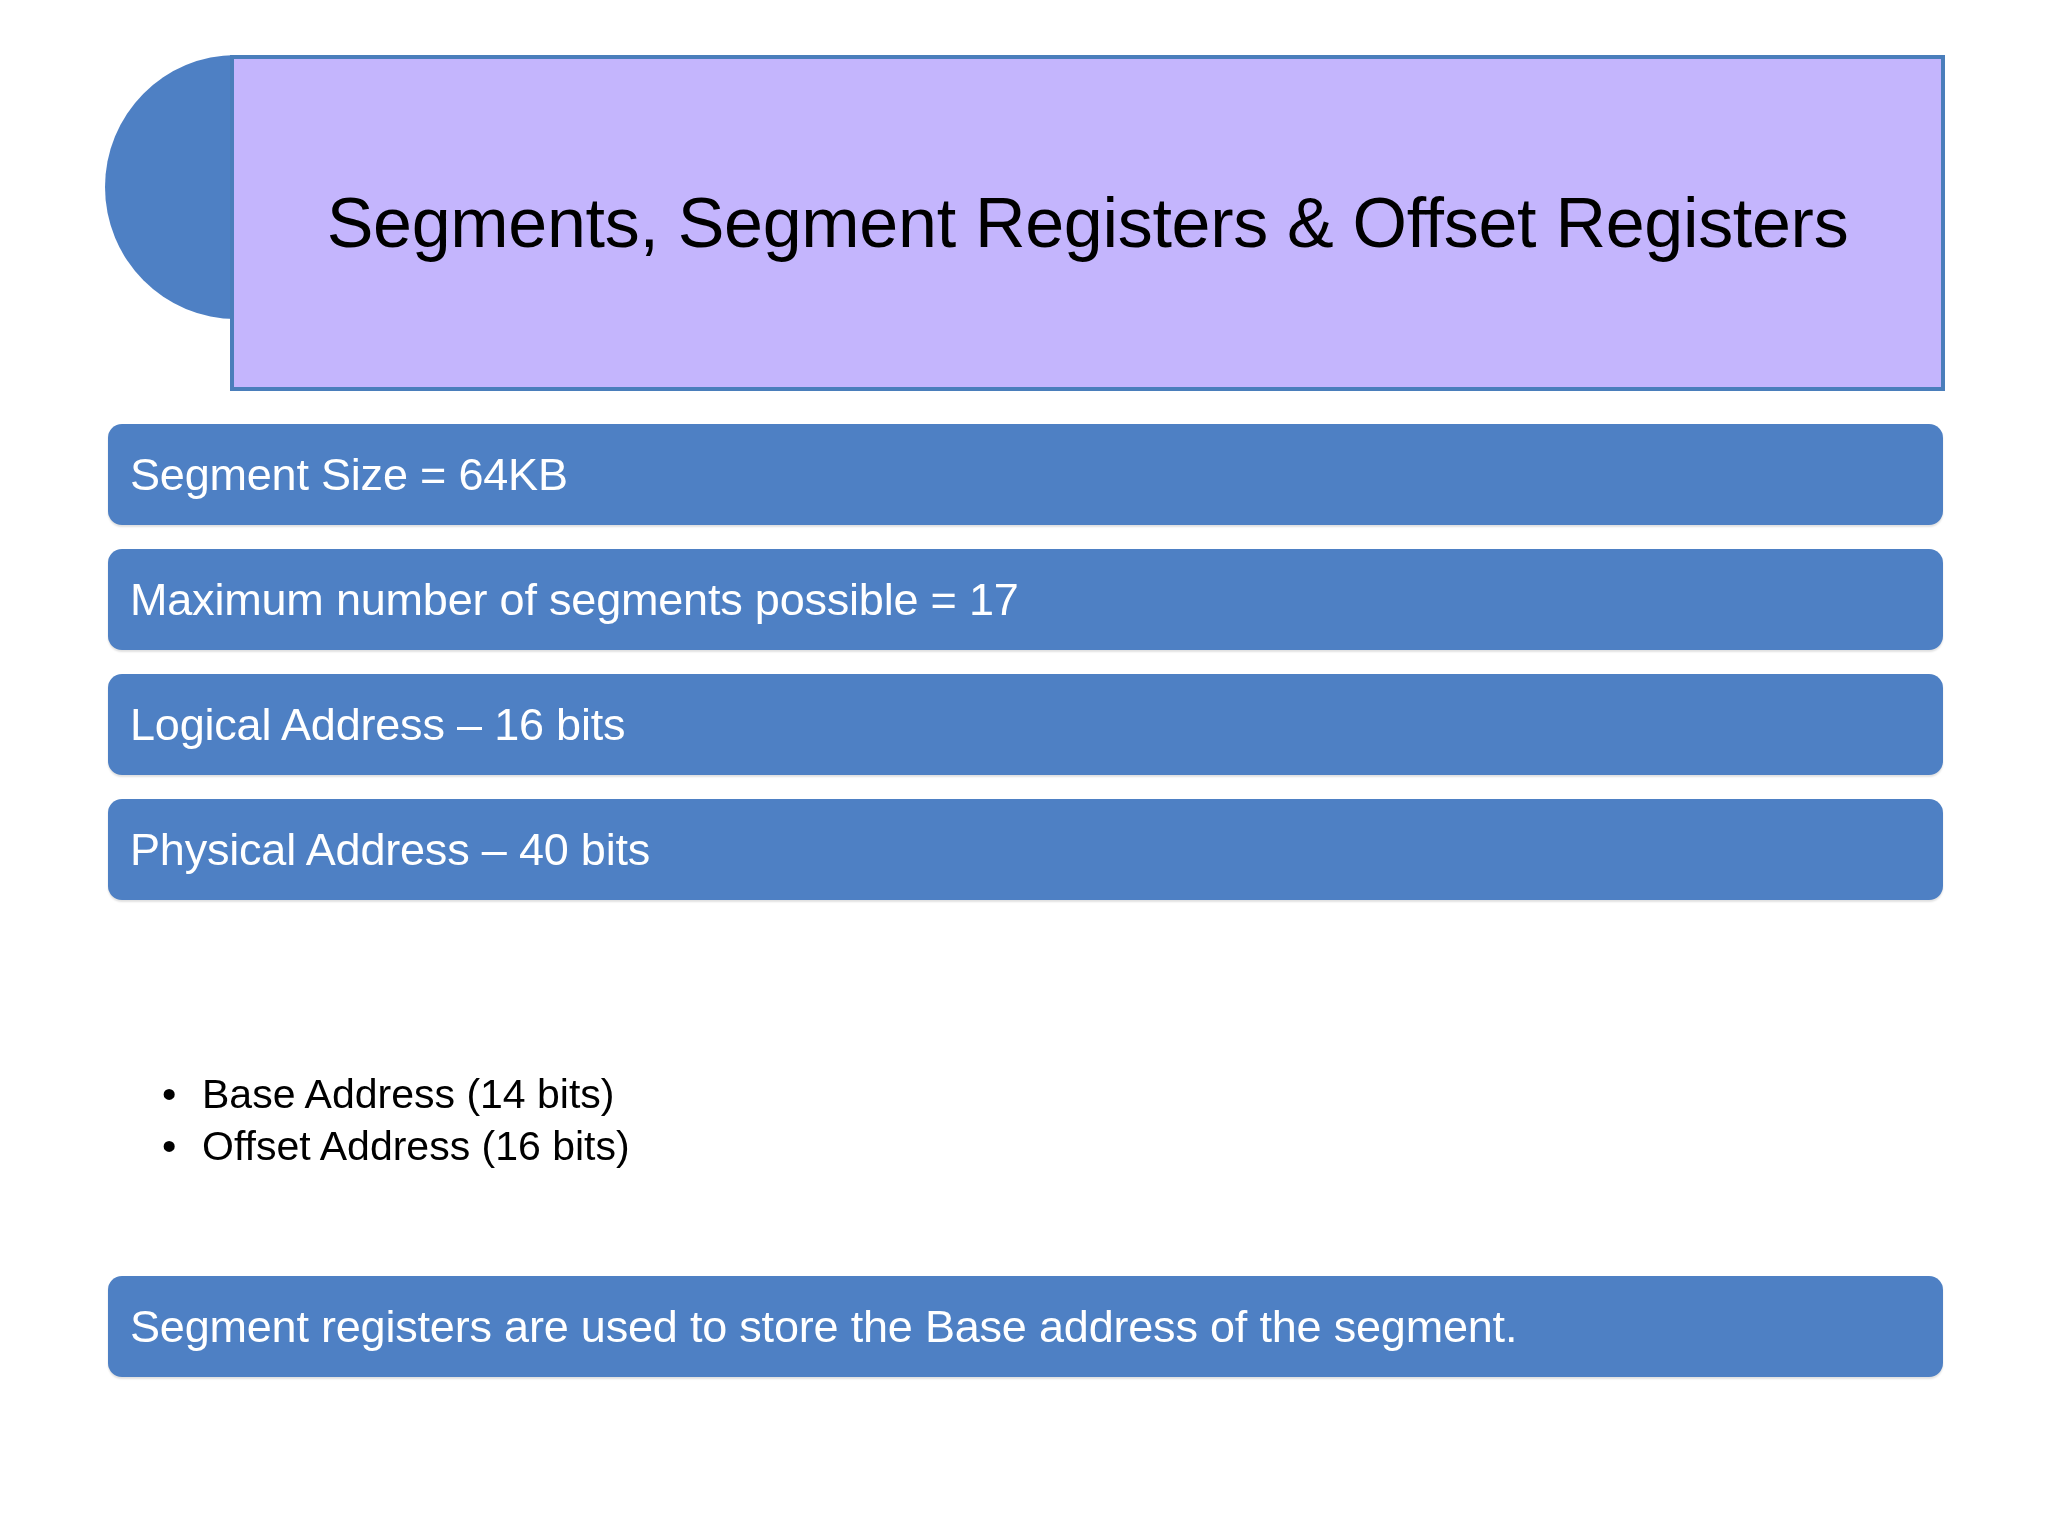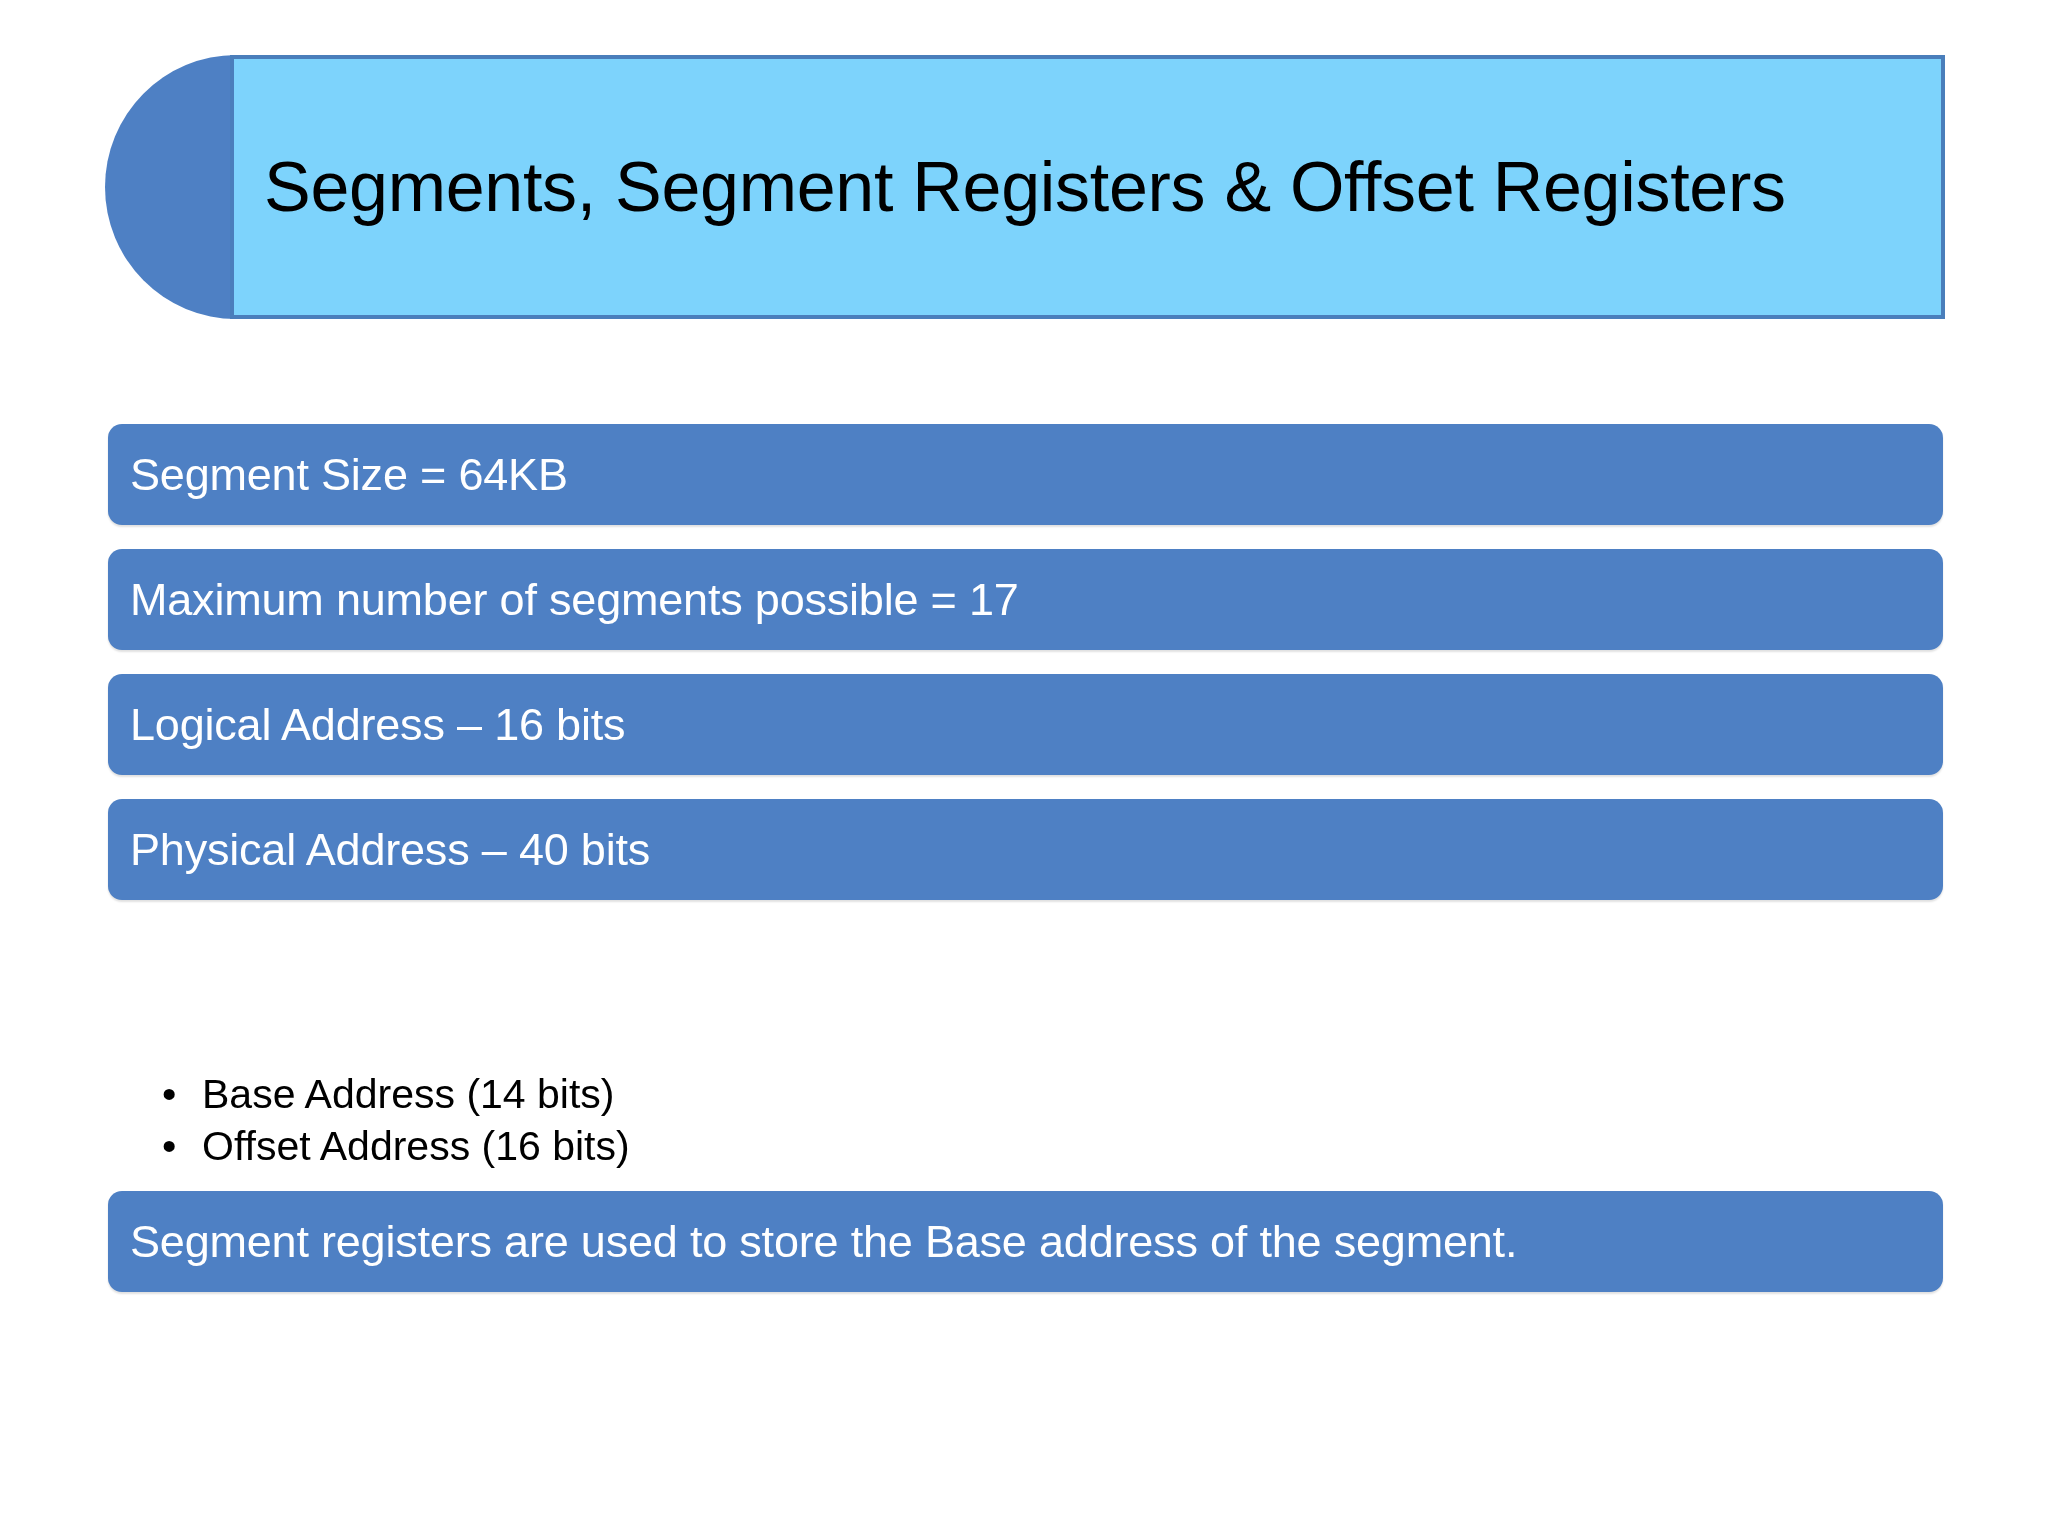--- a/index.html
+++ b/index.html
@@ -35,27 +35,27 @@
     height: 264px;
     background: #4E80C4;
     border-top-left-radius: 131px 132px;
     border-bottom-left-radius: 131px 132px;
   }
   .title-box {
     position: absolute;
     left: 125px;
     top: 0px;
     width: 1715px;
-    height: 264px;
+    height: 336px;
     box-sizing: border-box;
-    background: #7dd3fc;
+    background: #c4b5fd;
     border: 4px solid #4A7EBB;
     display: flex;
     align-items: center;
-    justify-content: flex-start;
+    justify-content: center;
   }
   .title-text {
     font-size: 70px;
     line-height: 1.18;
     color: #000000;
     text-align: center;
     font-weight: 400;
     letter-spacing: -0.3px;
     padding: 0 30px;
     white-space: pre-line;
@@ -112,21 +112,21 @@
     top: 0;
     font-size: 41px;
     line-height: 1.28;
     color: #000000;
   }
 
   
   .final-bar-wrap {
     position: absolute;
     left: 108px;
-    top: 1191px;
+    top: 1276px;
     width: 1835px;
   }
   .final-bar-wrap .bar { margin-bottom: 0; }
 </style>
 </head>
 <body>
 
 <div id="slide">
 
   <div class="title-block">

